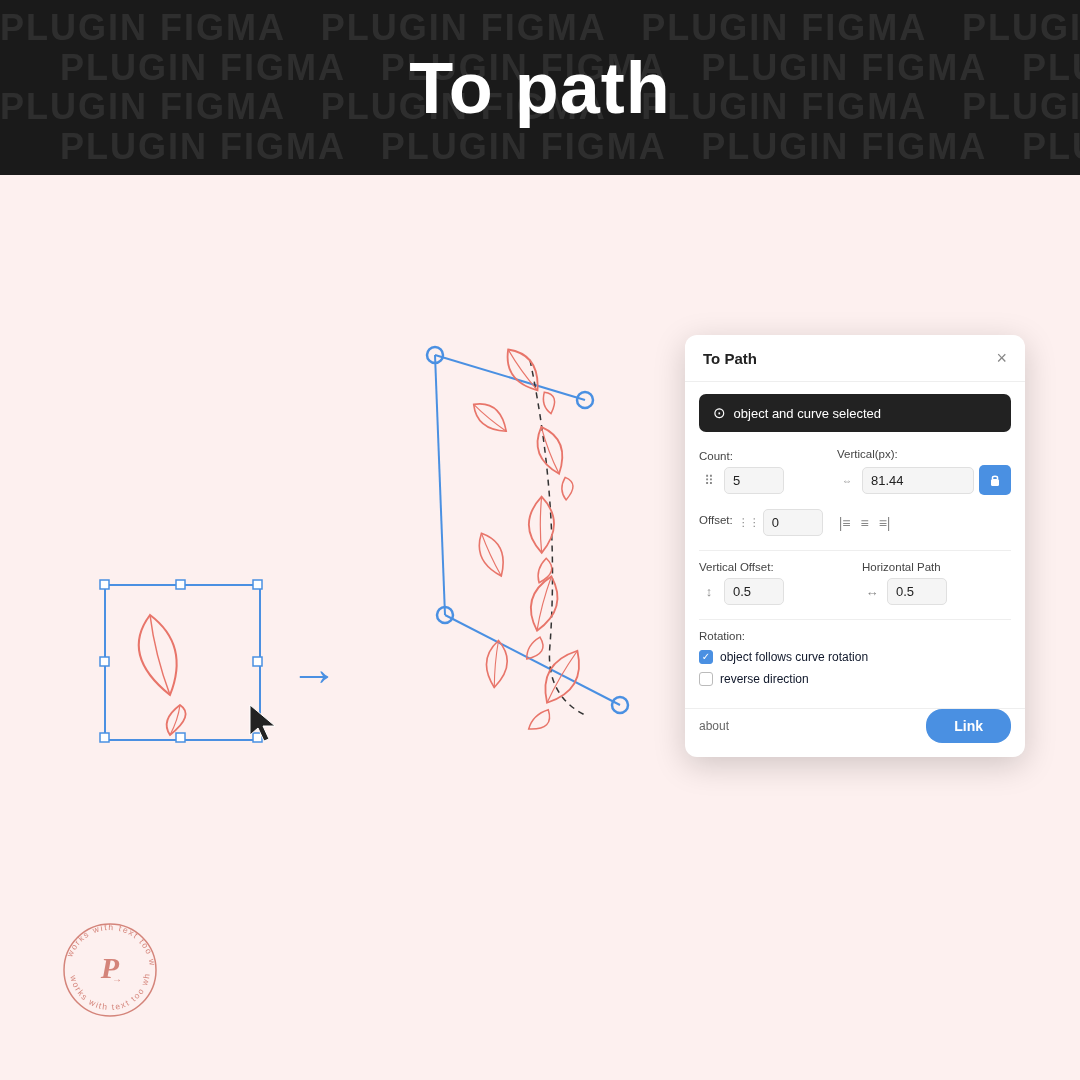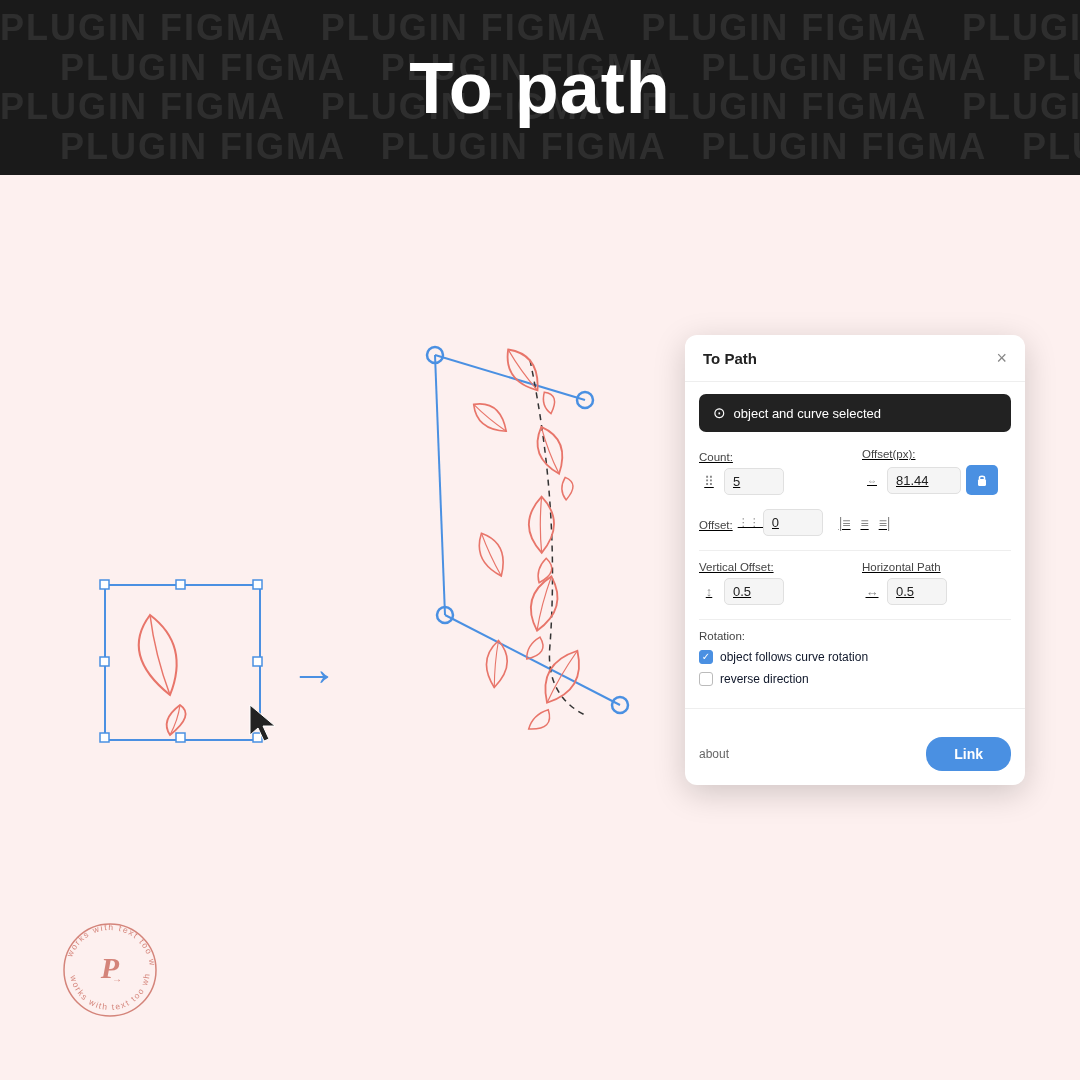--- a/index.html
+++ b/index.html
@@ -101,24 +101,23 @@
     }
     .status-icon {
       color: #fff;
       font-size: 15px;
     }
     .panel-body {
       padding: 4px 14px 14px;
     }
     .field-row {
       display: flex;
-      align-items: flex-end;
+      align-items: center;
       gap: 14px;
       margin-bottom: 14px;
-      text-decoration: underline;
     }
     .field-group {
       flex: 1;
     }
     .field-label {
       font-size: 11.5px;
       color: #444;
       margin-bottom: 5px;
       font-weight: 400;
     }
@@ -136,21 +135,21 @@
     .field-input {
       background: #f5f5f5;
       border: 1px solid #e0e0e0;
       border-radius: 5px;
       padding: 5px 8px;
       font-size: 13px;
       color: #222;
       width: 60px;
     }
     .field-input-wide {
-      width: 74px;
+      width: 112px;
     }
     .btn-blue {
       background: #4a90e2;
       color: #fff;
       border: none;
       border-radius: 5px;
       width: 32px;
       height: 30px;
       font-size: 15px;
       cursor: pointer;
@@ -202,21 +201,21 @@
       line-height: 1;
     }
     .checkbox-label {
       font-size: 12px;
       color: #0f172a;
     }
     .panel-footer {
       display: flex;
       align-items: center;
       justify-content: space-between;
-      padding: 28px 14px 14px;
+      padding: 0 14px 14px;
       border-top: 1px solid #eee;
     }
     .about-link {
       font-size: 12px;
       color: #666;
       cursor: pointer;
     }
     .link-btn {
       background: #4a90e2;
       color: #fff;
@@ -361,21 +360,21 @@
 
       <div class="field-row">
         <div class="field-group">
           <div class="field-label">Count:</div>
           <div class="field-input-row">
             <span class="field-icon">⠿</span>
             <input type="text" class="field-input" value="5" style="">
           </div>
         </div>
         <div class="field-group">
-          <div class="field-label">Offset(px):</div>
+          <div class="field-label">Vertical(px):</div>
           <div class="field-input-row">
             <span class="field-icon" style="font-size:10px">⇔</span>
             <input type="text" class="field-input field-input-wide" value="81.44" style="">
             <button class="btn-blue">
               <svg width="14" height="14" viewBox="0 0 14 14">
                 <rect x="3" y="6" width="8" height="7" rx="1.5" fill="white"></rect>
                 <path d="M4.5 6V4.5C4.5 2.8 9.5 2.8 9.5 4.5V6" fill="none" stroke="white" stroke-width="1.5"></path>
               </svg>
             </button>
           </div>

